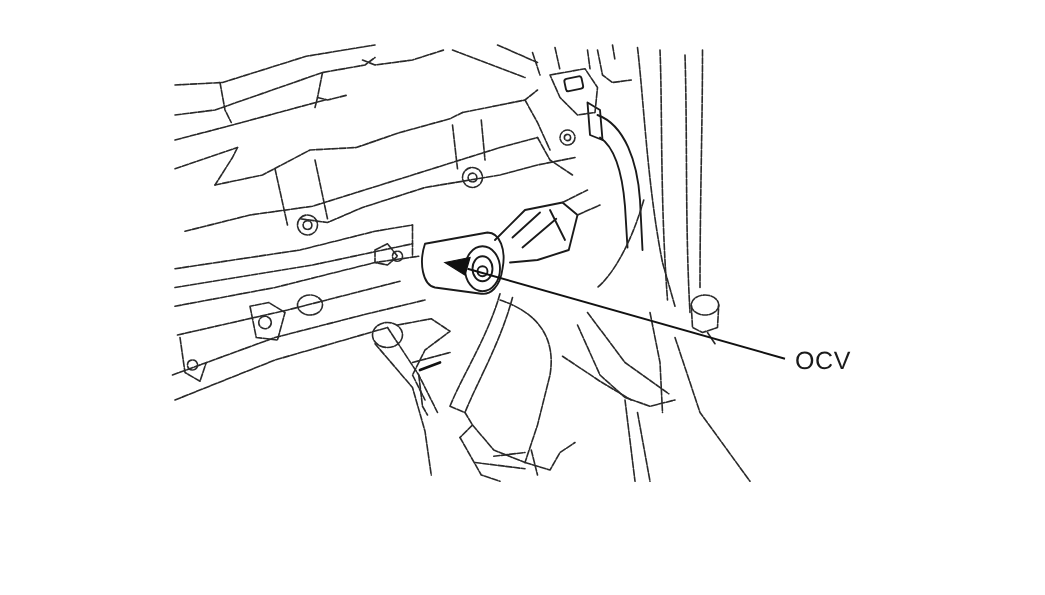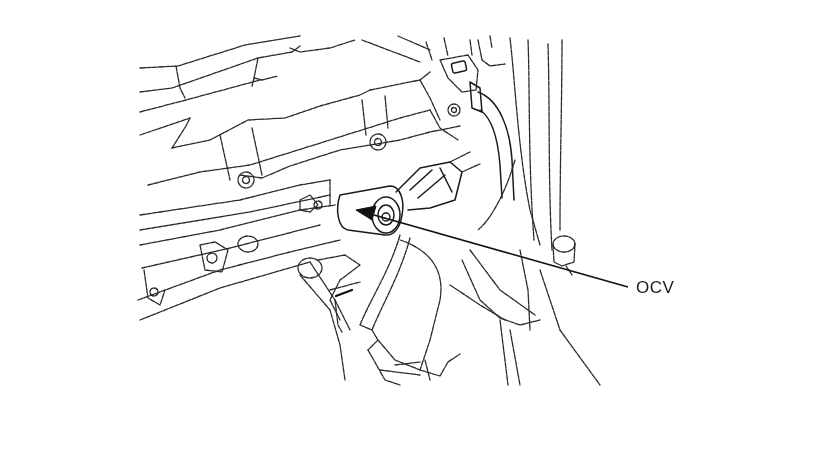--- a/index.html
+++ b/index.html
@@ -1,21 +1,21 @@
 <!DOCTYPE html>
 <html><head>
   <meta charset="utf-8">
   <style>
     html, body { margin: 0; padding: 0; background: #ffffff; }
     body { width: 836px; height: 476px; overflow: hidden; position: relative; }
     .canvas { position: absolute; left: 0; top: 0; width: 836px; height: 476px; }
     .label {
       position: absolute;
       font-family: "Liberation Sans", sans-serif;
-      font-size: 17px;
+      font-size: 20px;
       color: #1a1a1a;
       letter-spacing: 0.5px;
     }
     svg .ln { fill: none; stroke: #2a2a2a; stroke-width: 1.3; stroke-dasharray: 5 1.2; stroke-linecap: round; stroke-linejoin: round; }
     svg .solid { fill: none; stroke: #1a1a1a; stroke-width: 1.5; stroke-linecap: round; stroke-linejoin: round; }
     svg .bold { fill: none; stroke: #111; stroke-width: 2.2; stroke-linecap: round; stroke-linejoin: round; }
     svg .leader { fill: none; stroke: #111; stroke-width: 1.6; }
   </style>
 </head>
 <body>

